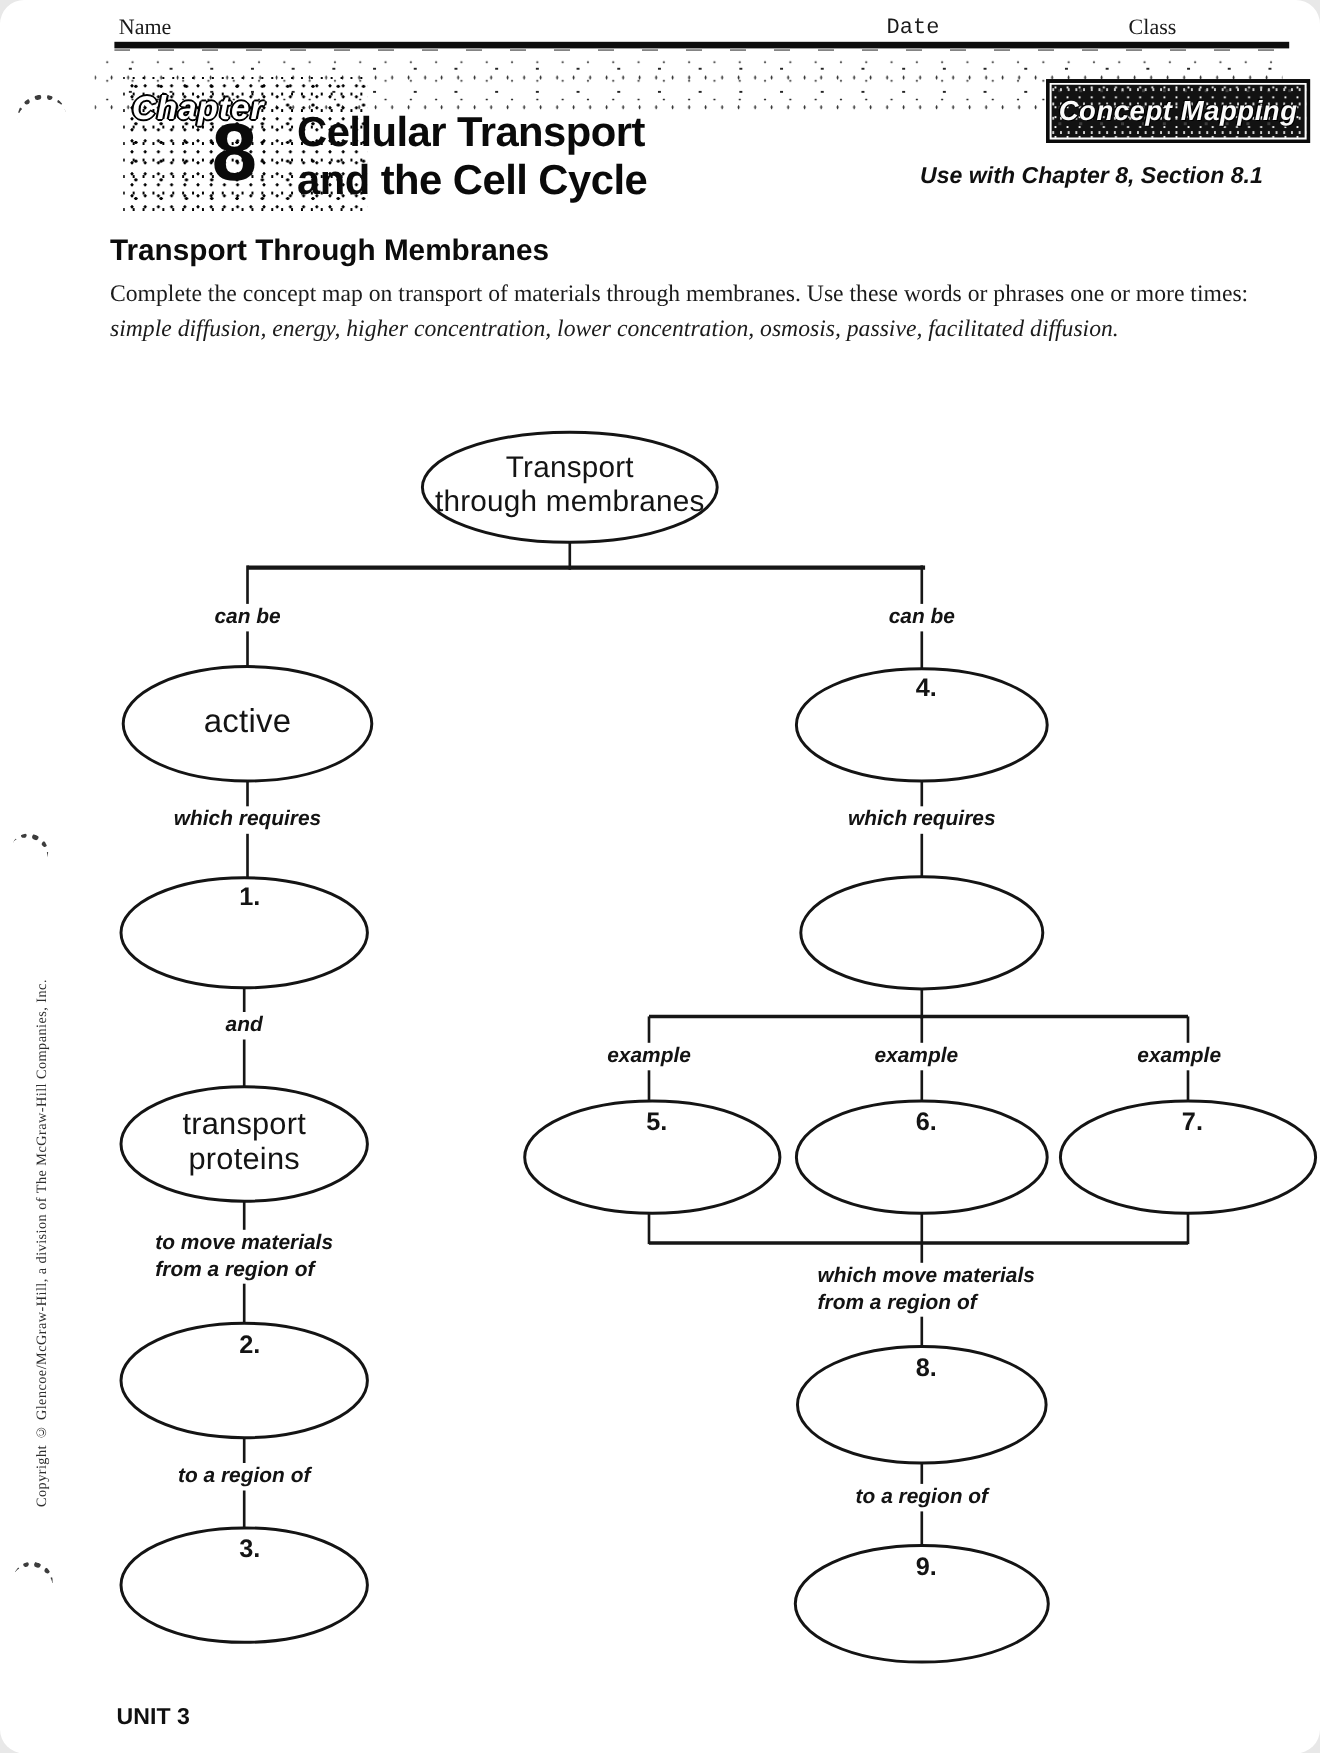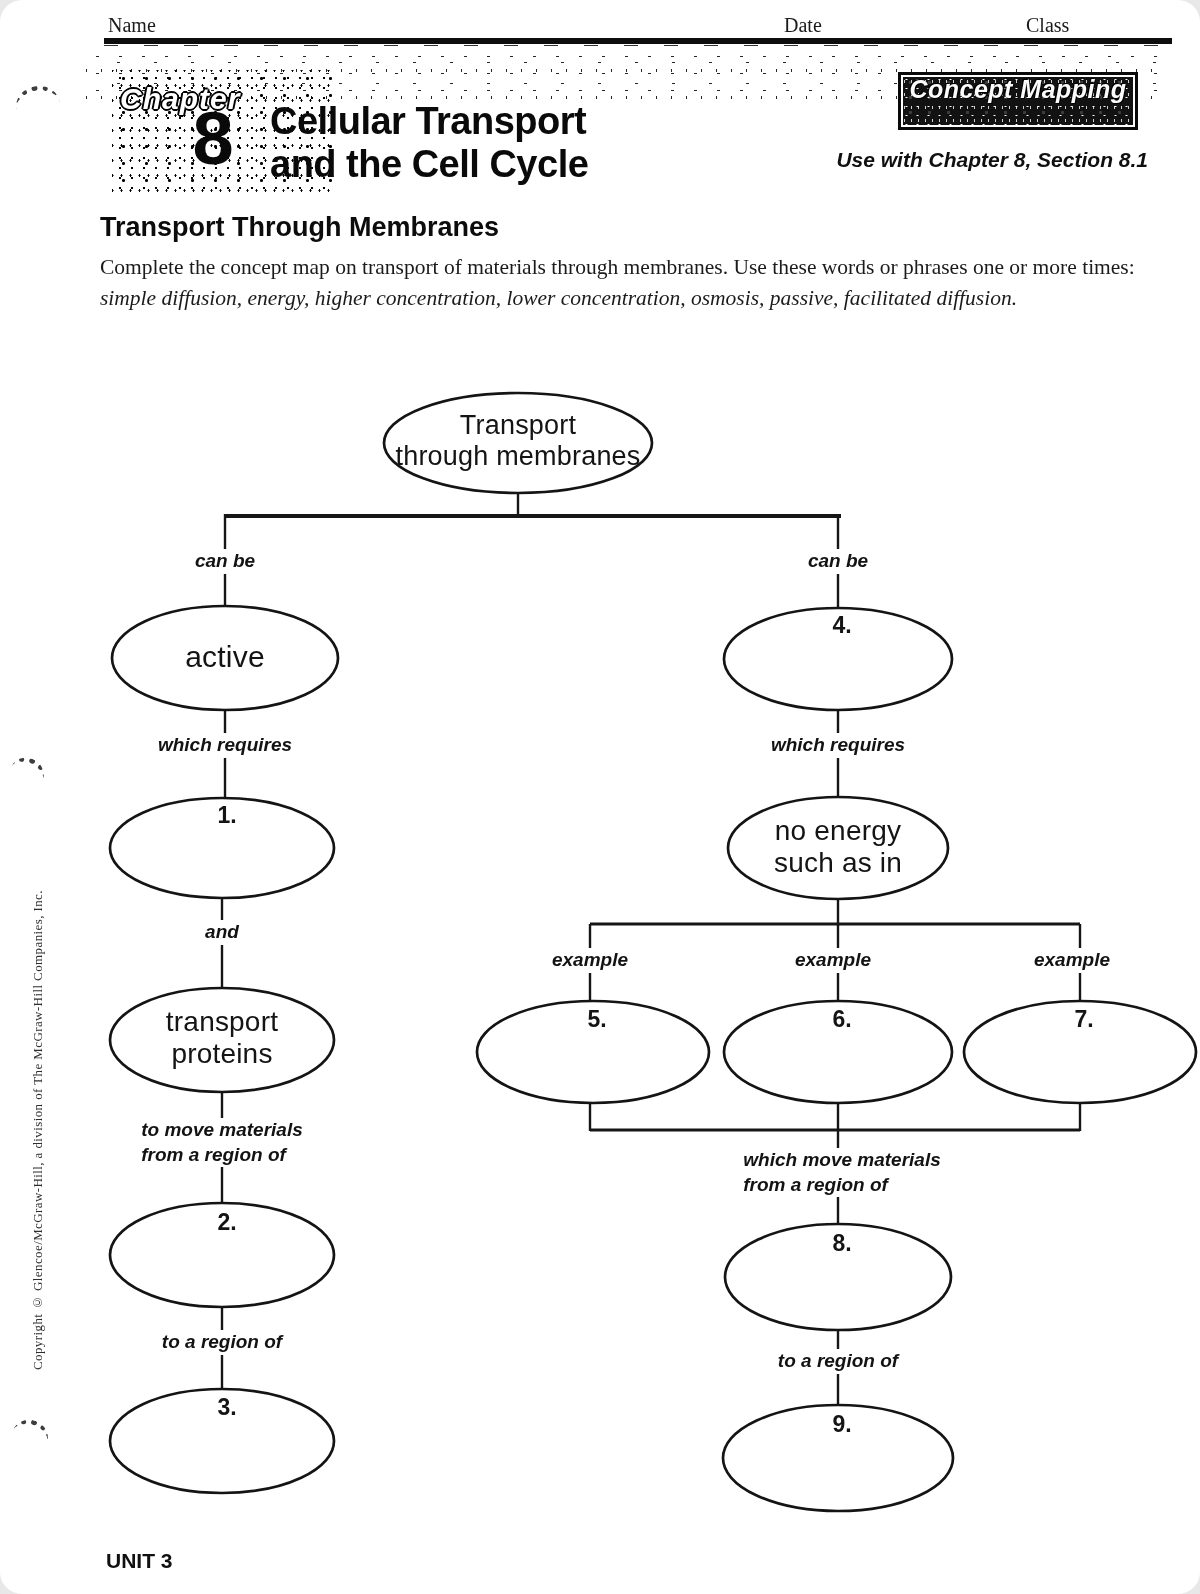--- a/index.html
+++ b/index.html
@@ -44,30 +44,30 @@
                 -1px -1px #000,1px 1px #000,-1px 1px #000,1px -1px #000;
     font-style:italic;
   }
   .chapter-number { left:168px; top:96px; width:90px; text-align:center;
     font-size:74px; font-weight:bold; color:#0a0a0a; }
 
   .doc-title { left:270px; top:100px; font-size:38px; line-height:1.12;
     font-weight:bold; color:#0a0a0a; white-space:pre-line; letter-spacing:-0.5px; }
 
   .concept-badge {
-    left:898px; top:72px; width:240px; height:58px;
+    left:951px; top:72px; width:240px; height:58px;
     border:3px solid #0a0a0a; box-sizing:border-box;
     box-shadow: inset 0 0 0 2px #fff;
     background-color:#121212;
     background-image:
       radial-gradient(#ffffff 0.9px, transparent 1.1px),
       radial-gradient(#cfcfcf 0.7px, transparent 0.9px),
       radial-gradient(#3c3c3c 1.6px, transparent 1.8px);
     background-size: 11px 9px, 7px 13px, 19px 15px;
-    display:flex; align-items:flex-start; justify-content:center;
+    display:flex; align-items:center; justify-content:center;
   }
   .concept-badge span { font-size:25px; font-weight:bold; font-style:italic;
     color:#fbfbfb; letter-spacing:.5px;
     text-shadow:1px 1px 0 #000, -1px -1px 0 #000; }
 
   .use-with { right:52px; top:148px; font-size:21px; font-weight:bold;
     font-style:italic; color:#101010;margin-left:36px; }
 
   
   .ws-heading { left:100px; top:212px; font-size:27px; font-weight:bold; color:#0c0c0c; }
@@ -109,21 +109,21 @@
     letter-spacing:.4px; }
   .smudge { position:absolute; width:44px; height:34px;
     border-top:5px dotted #1c1c1c; border-radius:60% 60% 0 0; opacity:.85; }
 </style>
 </head>
 <body>
 
 <div class="page">
 
   <div class="abs hdr-label" style="left:108px; top:14px;">Name</div>
-  <div class="abs hdr-label" style="left:784px; top:14px;">Date</div>
+  <div class="abs hdr-label" style="left:806px; top:14px;font-family:Liberation Mono, monospace;">Date</div>
   <div class="abs hdr-label" style="left:1026px; top:14px;">Class</div>
   <div class="hdr-rule"></div>
 
   <div class="abs speckle-band"></div>
   <div class="abs chapter-plate"></div>
   <div class="abs chapter-eyebrow">Chapter</div>
   <div class="abs chapter-number">8</div>
   <div class="abs doc-title">Cellular Transport
 and the Cell Cycle</div>
   <div class="abs concept-badge">
@@ -172,22 +172,20 @@
     <ellipse cx="1080" cy="1052" rx="116" ry="51"></ellipse>
     <ellipse cx="838" cy="1277" rx="113" ry="53"></ellipse>
     <ellipse cx="838" cy="1458" rx="115" ry="53"></ellipse>
   </svg>
 
   <div class="node-text" style="left:518px; top:441px;">Transport
 through membranes</div>
   <div class="node-text" style="left:225px; top:657px; font-size:30px;">active</div>
   <div class="node-text" style="left:222px; top:1038px; font-size:28px;">transport
 proteins</div>
-  <div class="node-text" style="left:838px; top:847px; font-size:28px;">no energy
-such as in</div>
 
   <div class="node-num" style="left:227px; top:802px;">1.</div>
   <div class="node-num" style="left:227px; top:1209px;">2.</div>
   <div class="node-num" style="left:227px; top:1394px;">3.</div>
   <div class="node-num" style="left:842px; top:612px;">4.</div>
   <div class="node-num" style="left:597px; top:1006px;">5.</div>
   <div class="node-num" style="left:842px; top:1006px;">6.</div>
   <div class="node-num" style="left:1084px; top:1006px;">7.</div>
   <div class="node-num" style="left:842px; top:1230px;">8.</div>
   <div class="node-num" style="left:842px; top:1411px;">9.</div>

